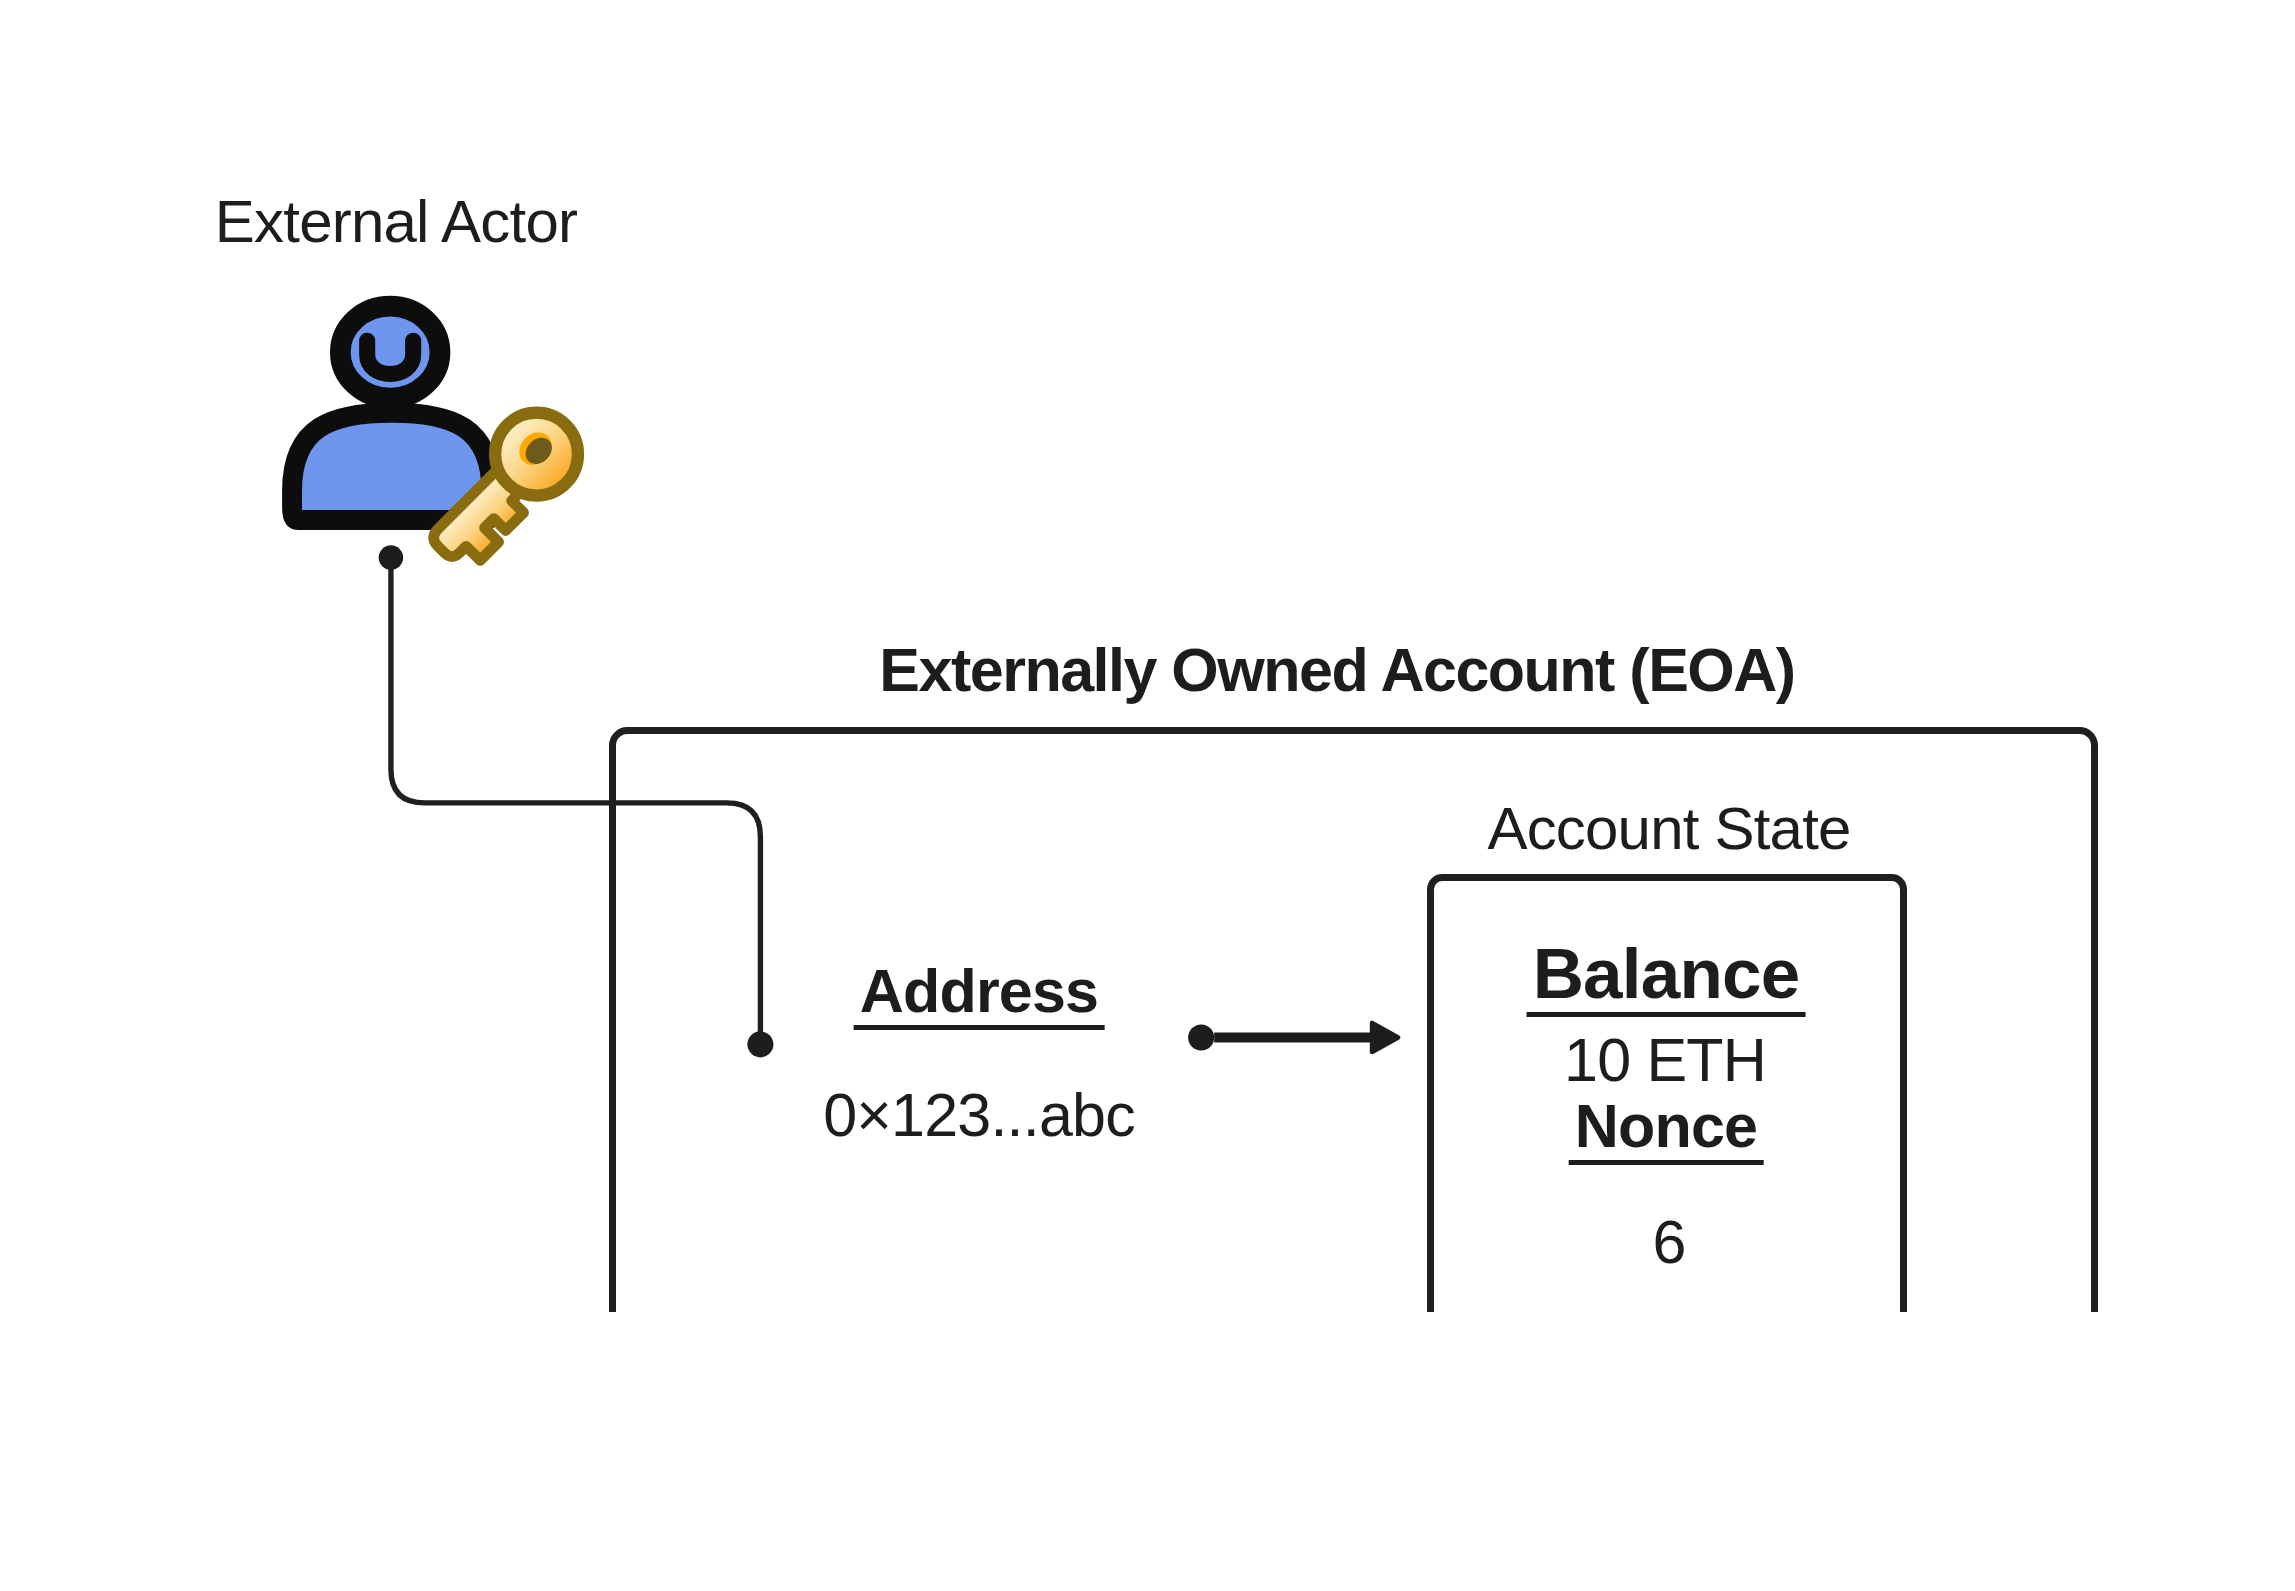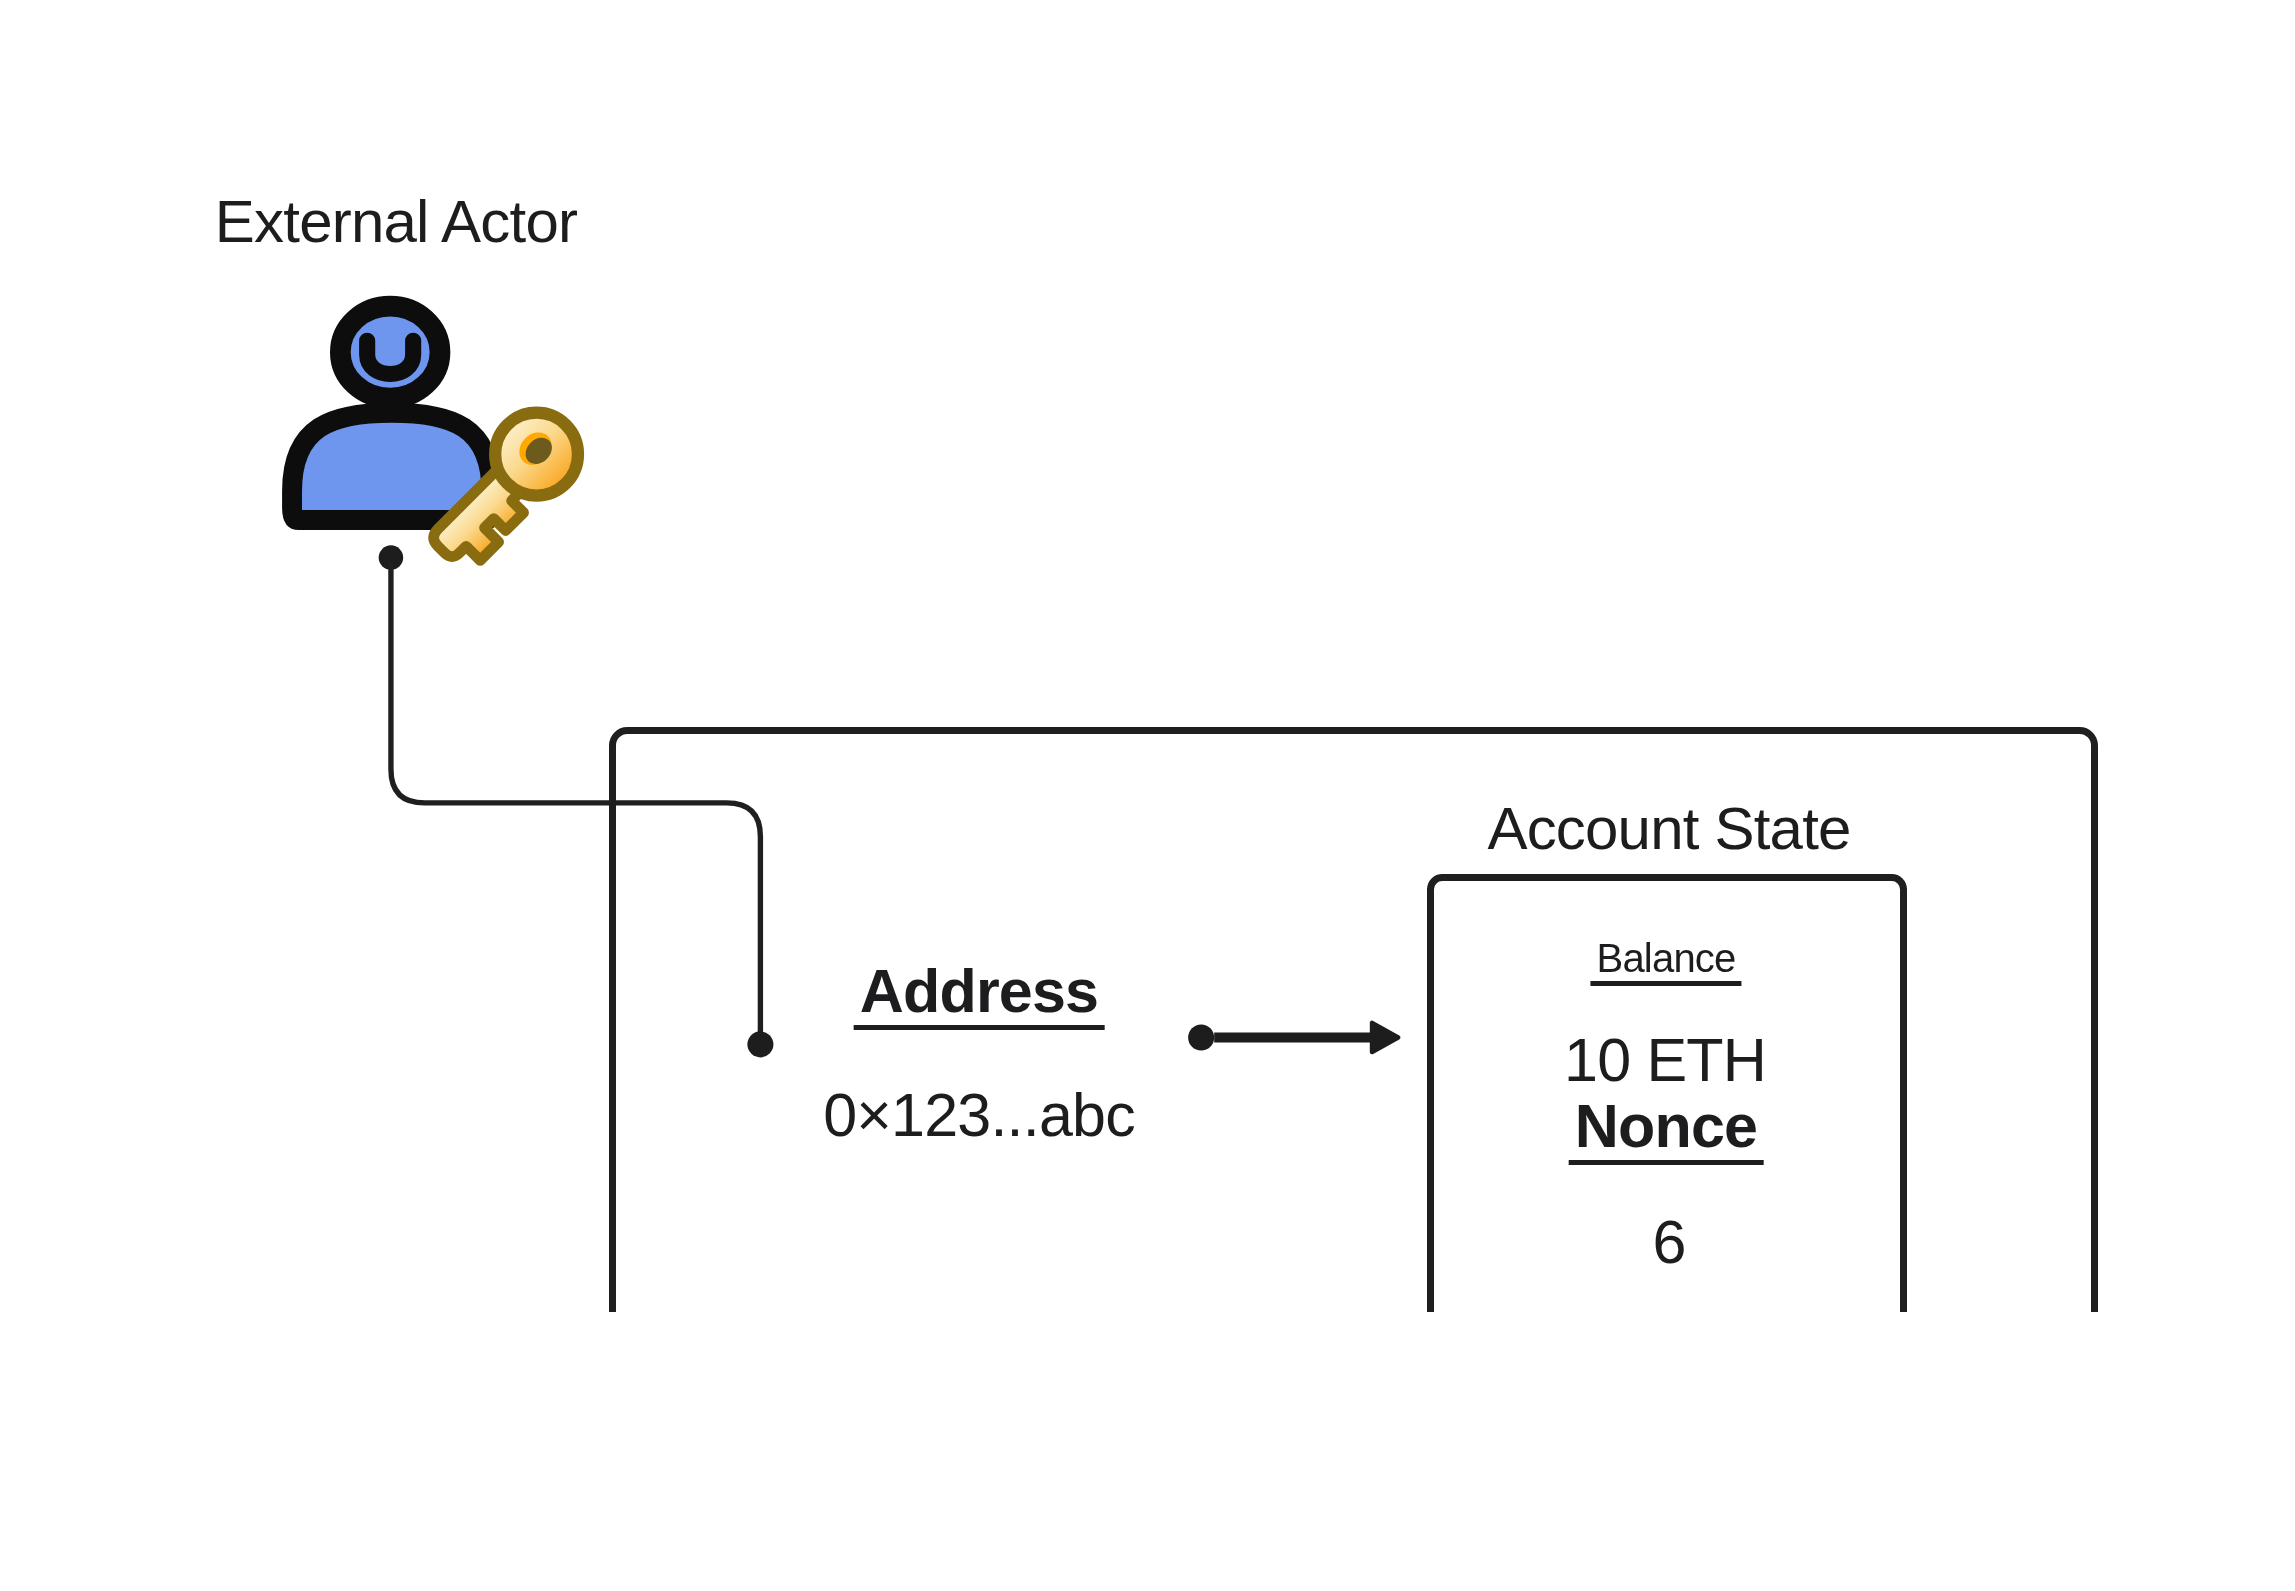--- a/index.html
+++ b/index.html
@@ -31,21 +31,21 @@
     display: inline-block;
     padding: 0 6.1px 3.1px 6.1px;
     border-bottom: 5.4px solid #1d1d1f;
   }
   
   .external-actor-label { left: 396px; top: 192px;  font-size: 60px; }
   .eoa-title            { left: 1337px; top: 640px; font-size: 61px; font-weight: 700; letter-spacing: -1.5px; }
   .account-state-label  { left: 1669px; top: 799px; font-size: 60px; text-align: center; }
   .address-label        { left: 979px; top: 961px; font-size: 61px; font-weight: 700; }
   .address-value        { left: 979px; top: 1053px; font-size: 61px; margin-top: 32px; }
-  .balance-label        { left: 1666px; top: 938px; font-size: 40px; font-weight: 400; }
+  .balance-label        { left: 1666px; top: 938px; font-size: 71px; font-weight: 700; }
   .balance-value        { left: 1665px; top: 1030px; font-size: 61px; }
   .nonce-label          { left: 1666px; top: 1096px; font-size: 61px; font-weight: 700; }
   .nonce-value          { left: 1669px; top: 1212px; font-size: 61px; }
   
   .eoa-box {
     left: 609px; top: 727px;
     width: 1489px; height: 668px;
     border: 7px solid #1f1f1f;
     border-radius: 18.4px;
     box-sizing: border-box;
@@ -66,20 +66,21 @@
     height: 1592px;
   }
 </style>
 </head>
 <body>
 
 <div class="canvas">
 
   <div class="txt t-regular external-actor-label">External Actor</div>
 
+  <div class="txt eoa-title">Externally Owned Account (EOA)</div>
 
   <div class="abs eoa-box"></div>
 
   <div class="txt t-regular account-state-label">Account State</div>
 
   <div class="abs account-state-box"></div>
 
   <div class="txt address-label">
     <span class="underlined">Address</span>
   </div>

